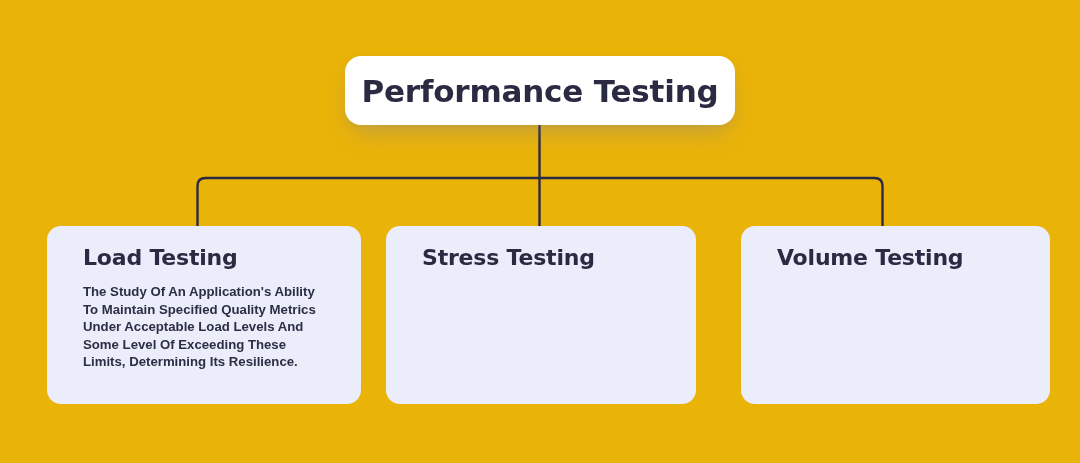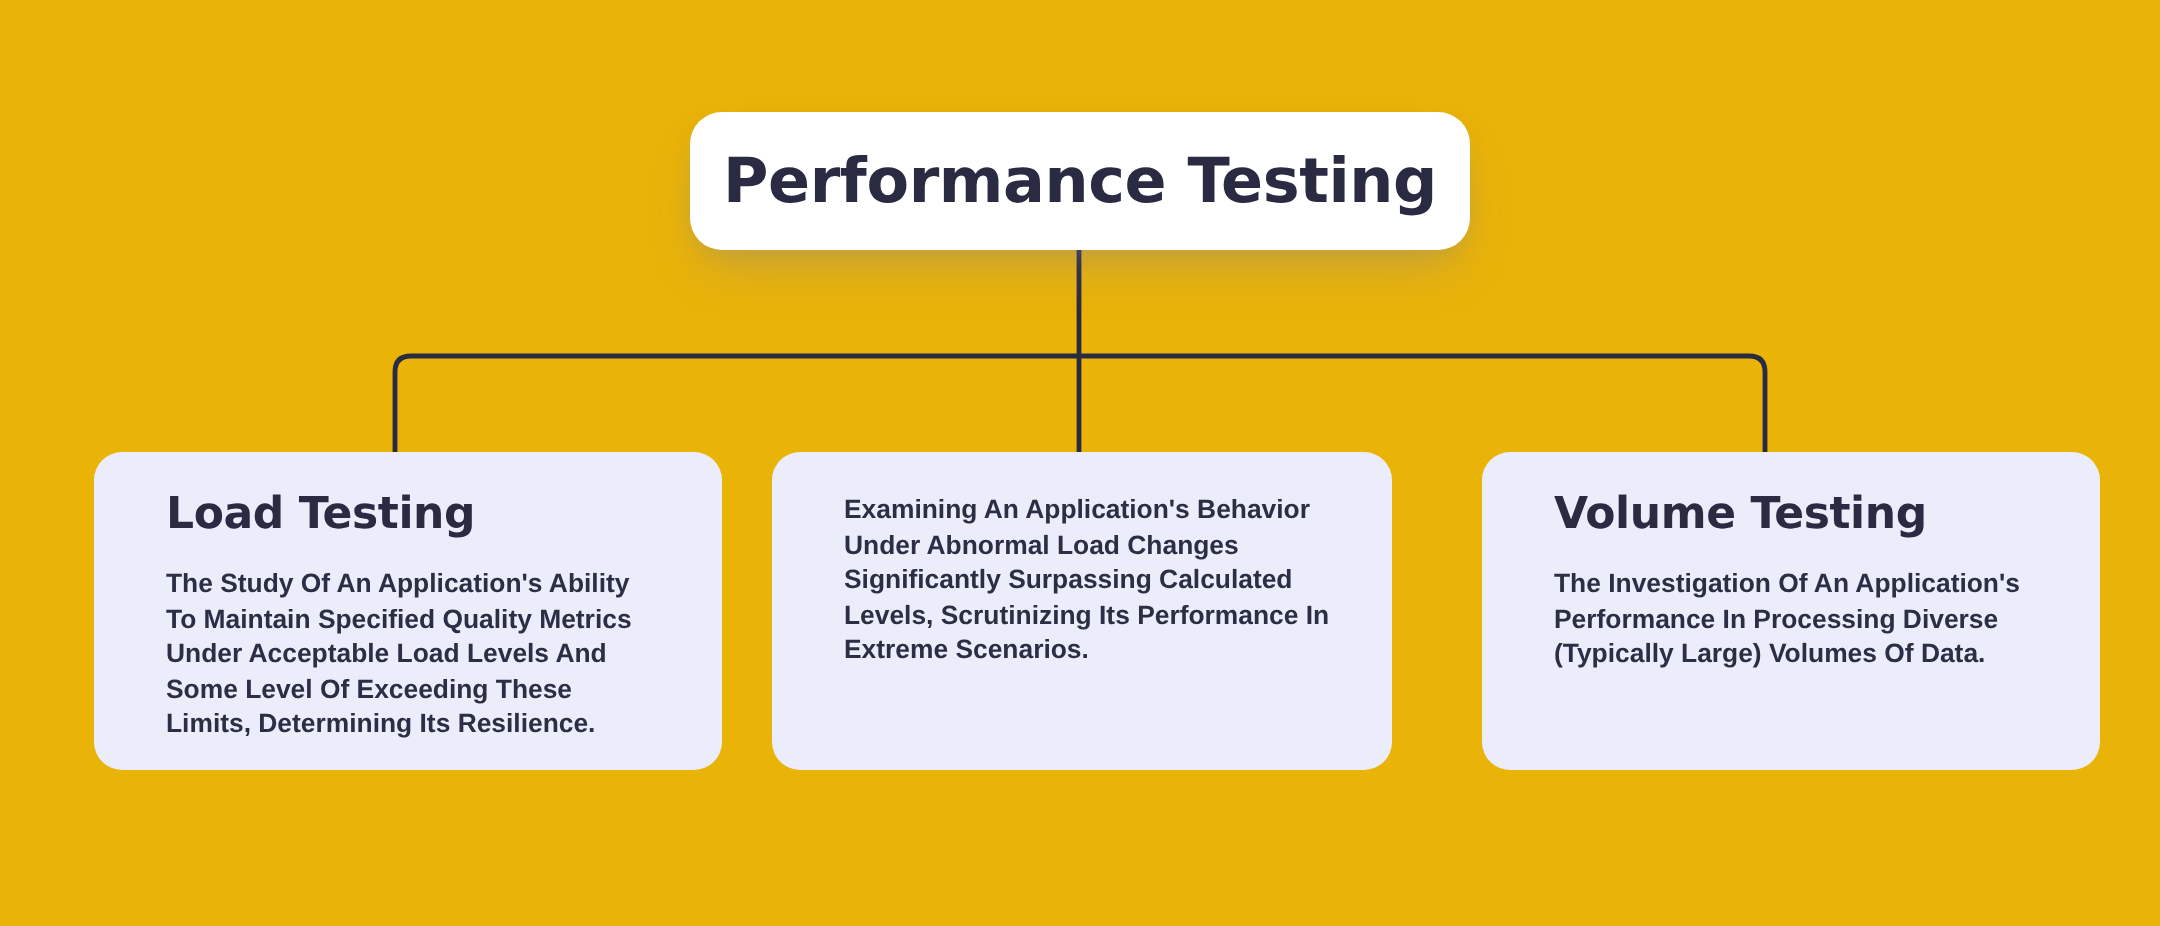--- a/index.html
+++ b/index.html
@@ -54,21 +54,21 @@
     font-weight: bold;
     letter-spacing: -0.2px;
     color: #2b2a43;
     white-space: nowrap;
   }
 
   
   .card {
     position: absolute;
     top: 226px;
-    height: 159px;
+    height: 178px;
     background: #ebedfa;
     border-radius: 14px;
     box-sizing: border-box;
     padding: 20px 26px 0 36px;
     z-index: 2;
   }
   #card-0 { left: 47px;  width: 314px; }
   #card-1 { left: 386px; width: 310px; }
   #card-2 { left: 741px; width: 309px; }
 
@@ -113,27 +113,20 @@
   <div class="card" id="card-0">
     <h2 class="card-title">Load Testing</h2>
     <p class="card-body">The Study Of An Application's Ability
 To Maintain Specified Quality Metrics
 Under Acceptable Load Levels And
 Some Level Of Exceeding These
 Limits, Determining Its Resilience.</p>
   </div>
 
   <div class="card" id="card-1">
-    <p class="card-body">Examining An Application's Behavior
-Under Abnormal Load Changes
-Significantly Surpassing Calculated
-Levels, Scrutinizing Its Performance In
-Extreme Scenarios.</p>
+    <h2 class="card-title">Stress Testing</h2>
   </div>
 
   <div class="card" id="card-2">
     <h2 class="card-title">Volume Testing</h2>
-    <p class="card-body">The Investigation Of An Application's
-Performance In Processing Diverse
-(Typically Large) Volumes Of Data.</p>
   </div>
 
 </div>
 
 </body></html>

